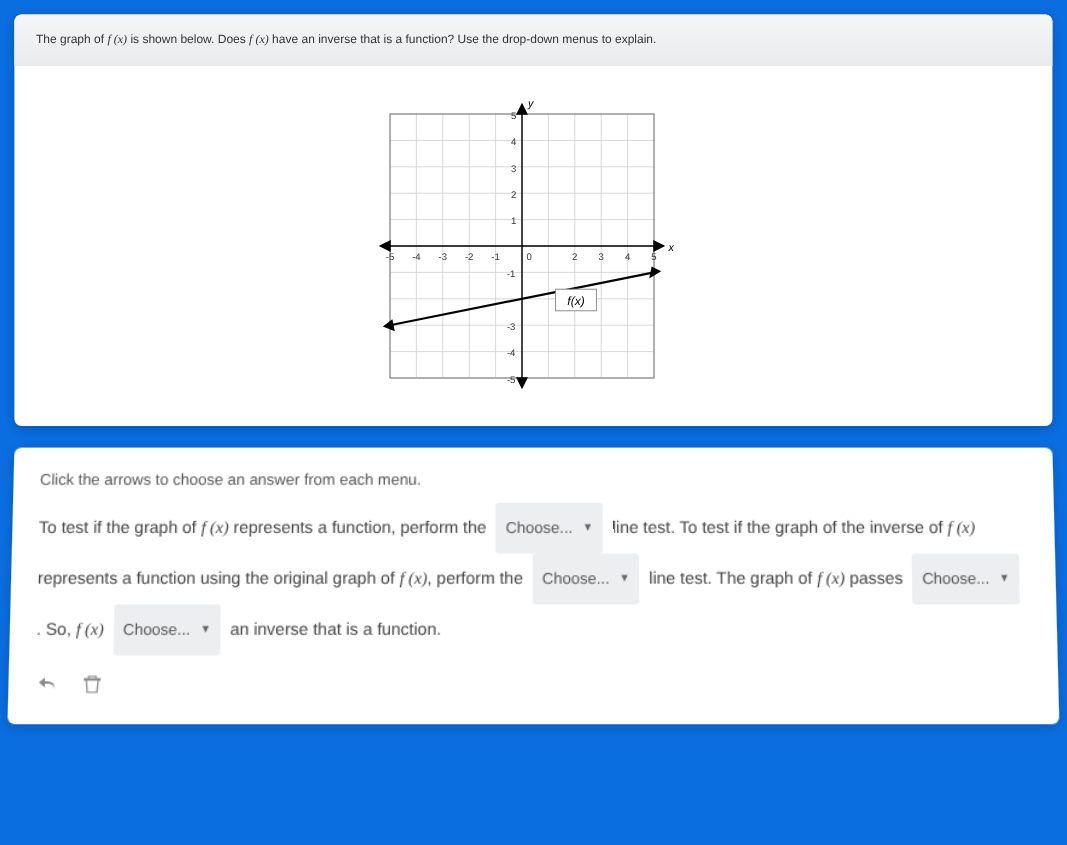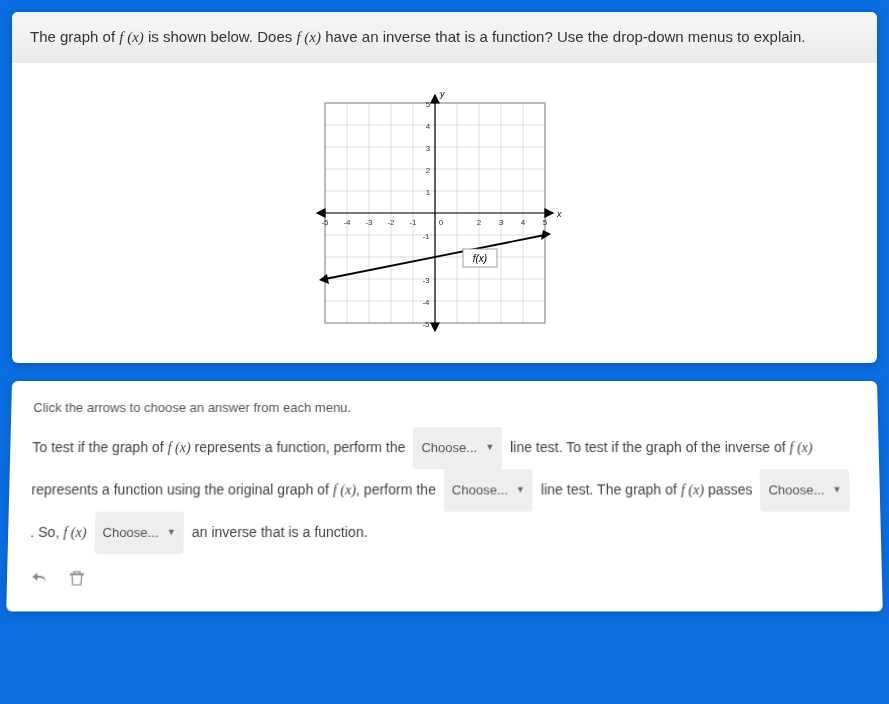--- a/index.html
+++ b/index.html
@@ -18,21 +18,21 @@
   margin-bottom: 18px;
 }
 .question-panel {
   padding: 0;
 }
 .question-header {
   background: linear-gradient(#f4f6f8, #e8eaec);
   padding: 14px 18px;
   border-radius: 6px 6px 0 0;
   color: #333;
-  font-size: 15px;
+  font-size: 10px;
   line-height: 1.5;
 }
 .question-body {
   padding: 20px 18px;
   display: flex;
   justify-content: center;
 }
 .graph-box {
   width: 280px;
   height: 260px;

